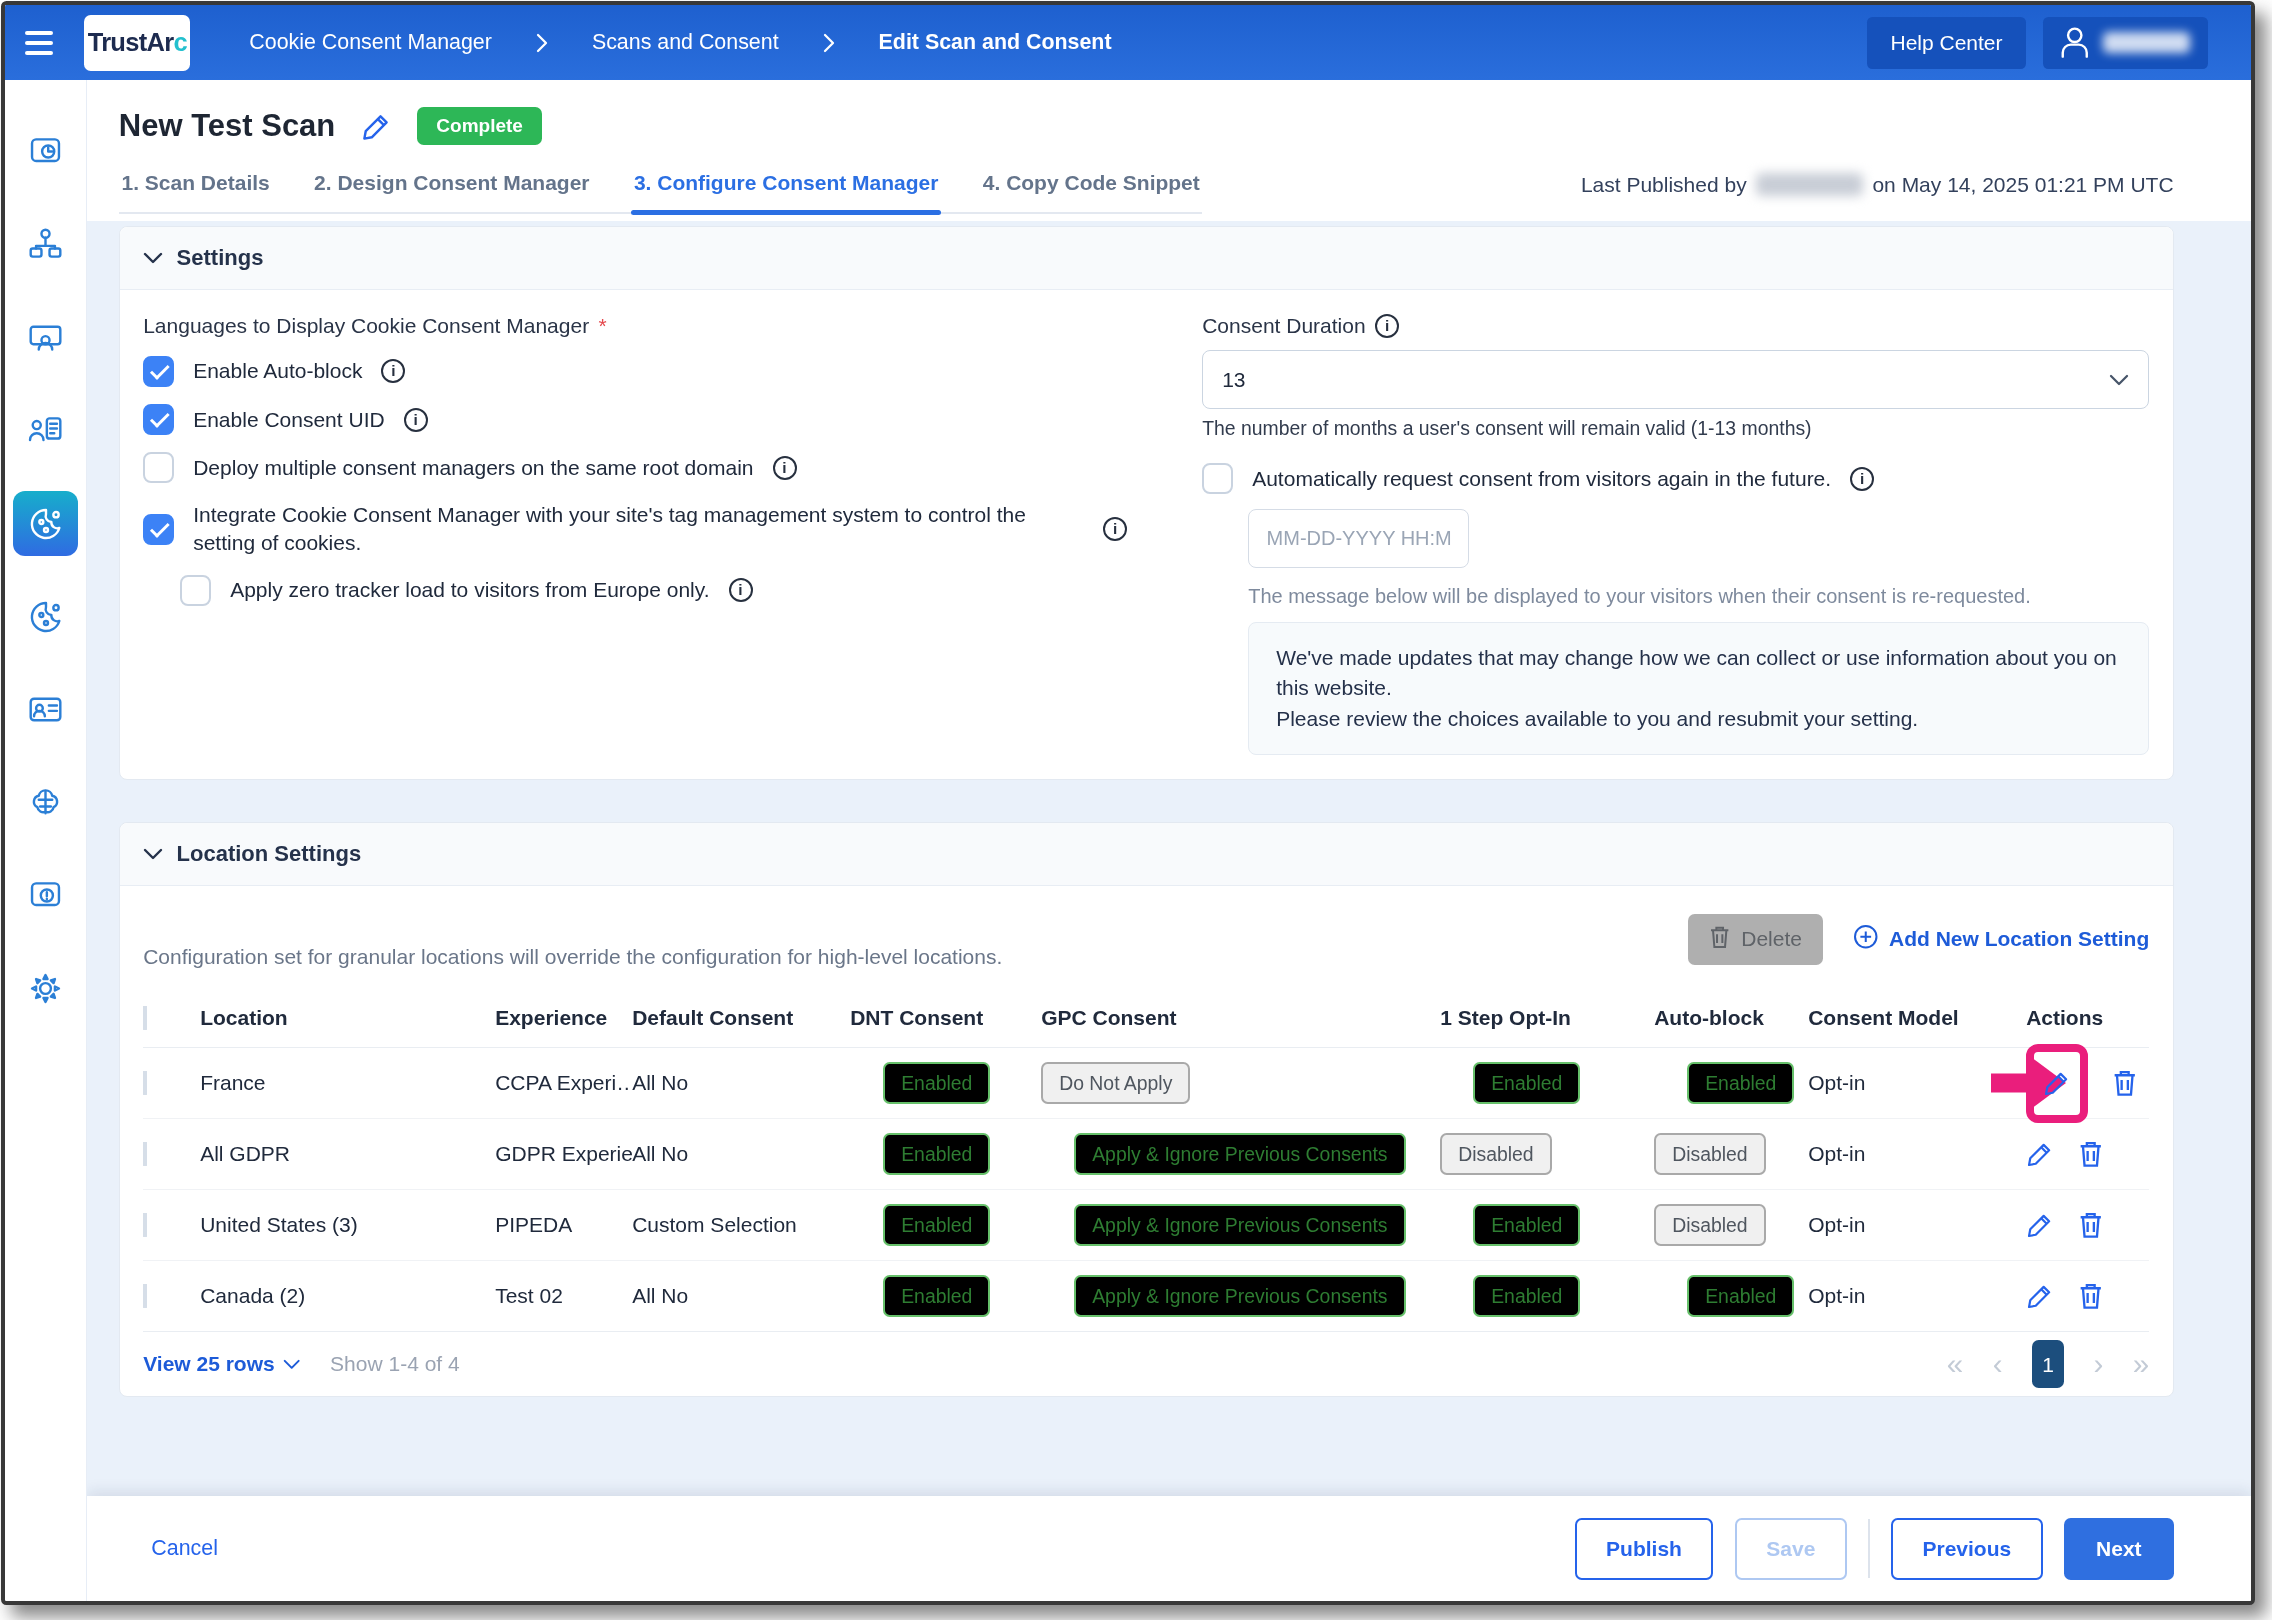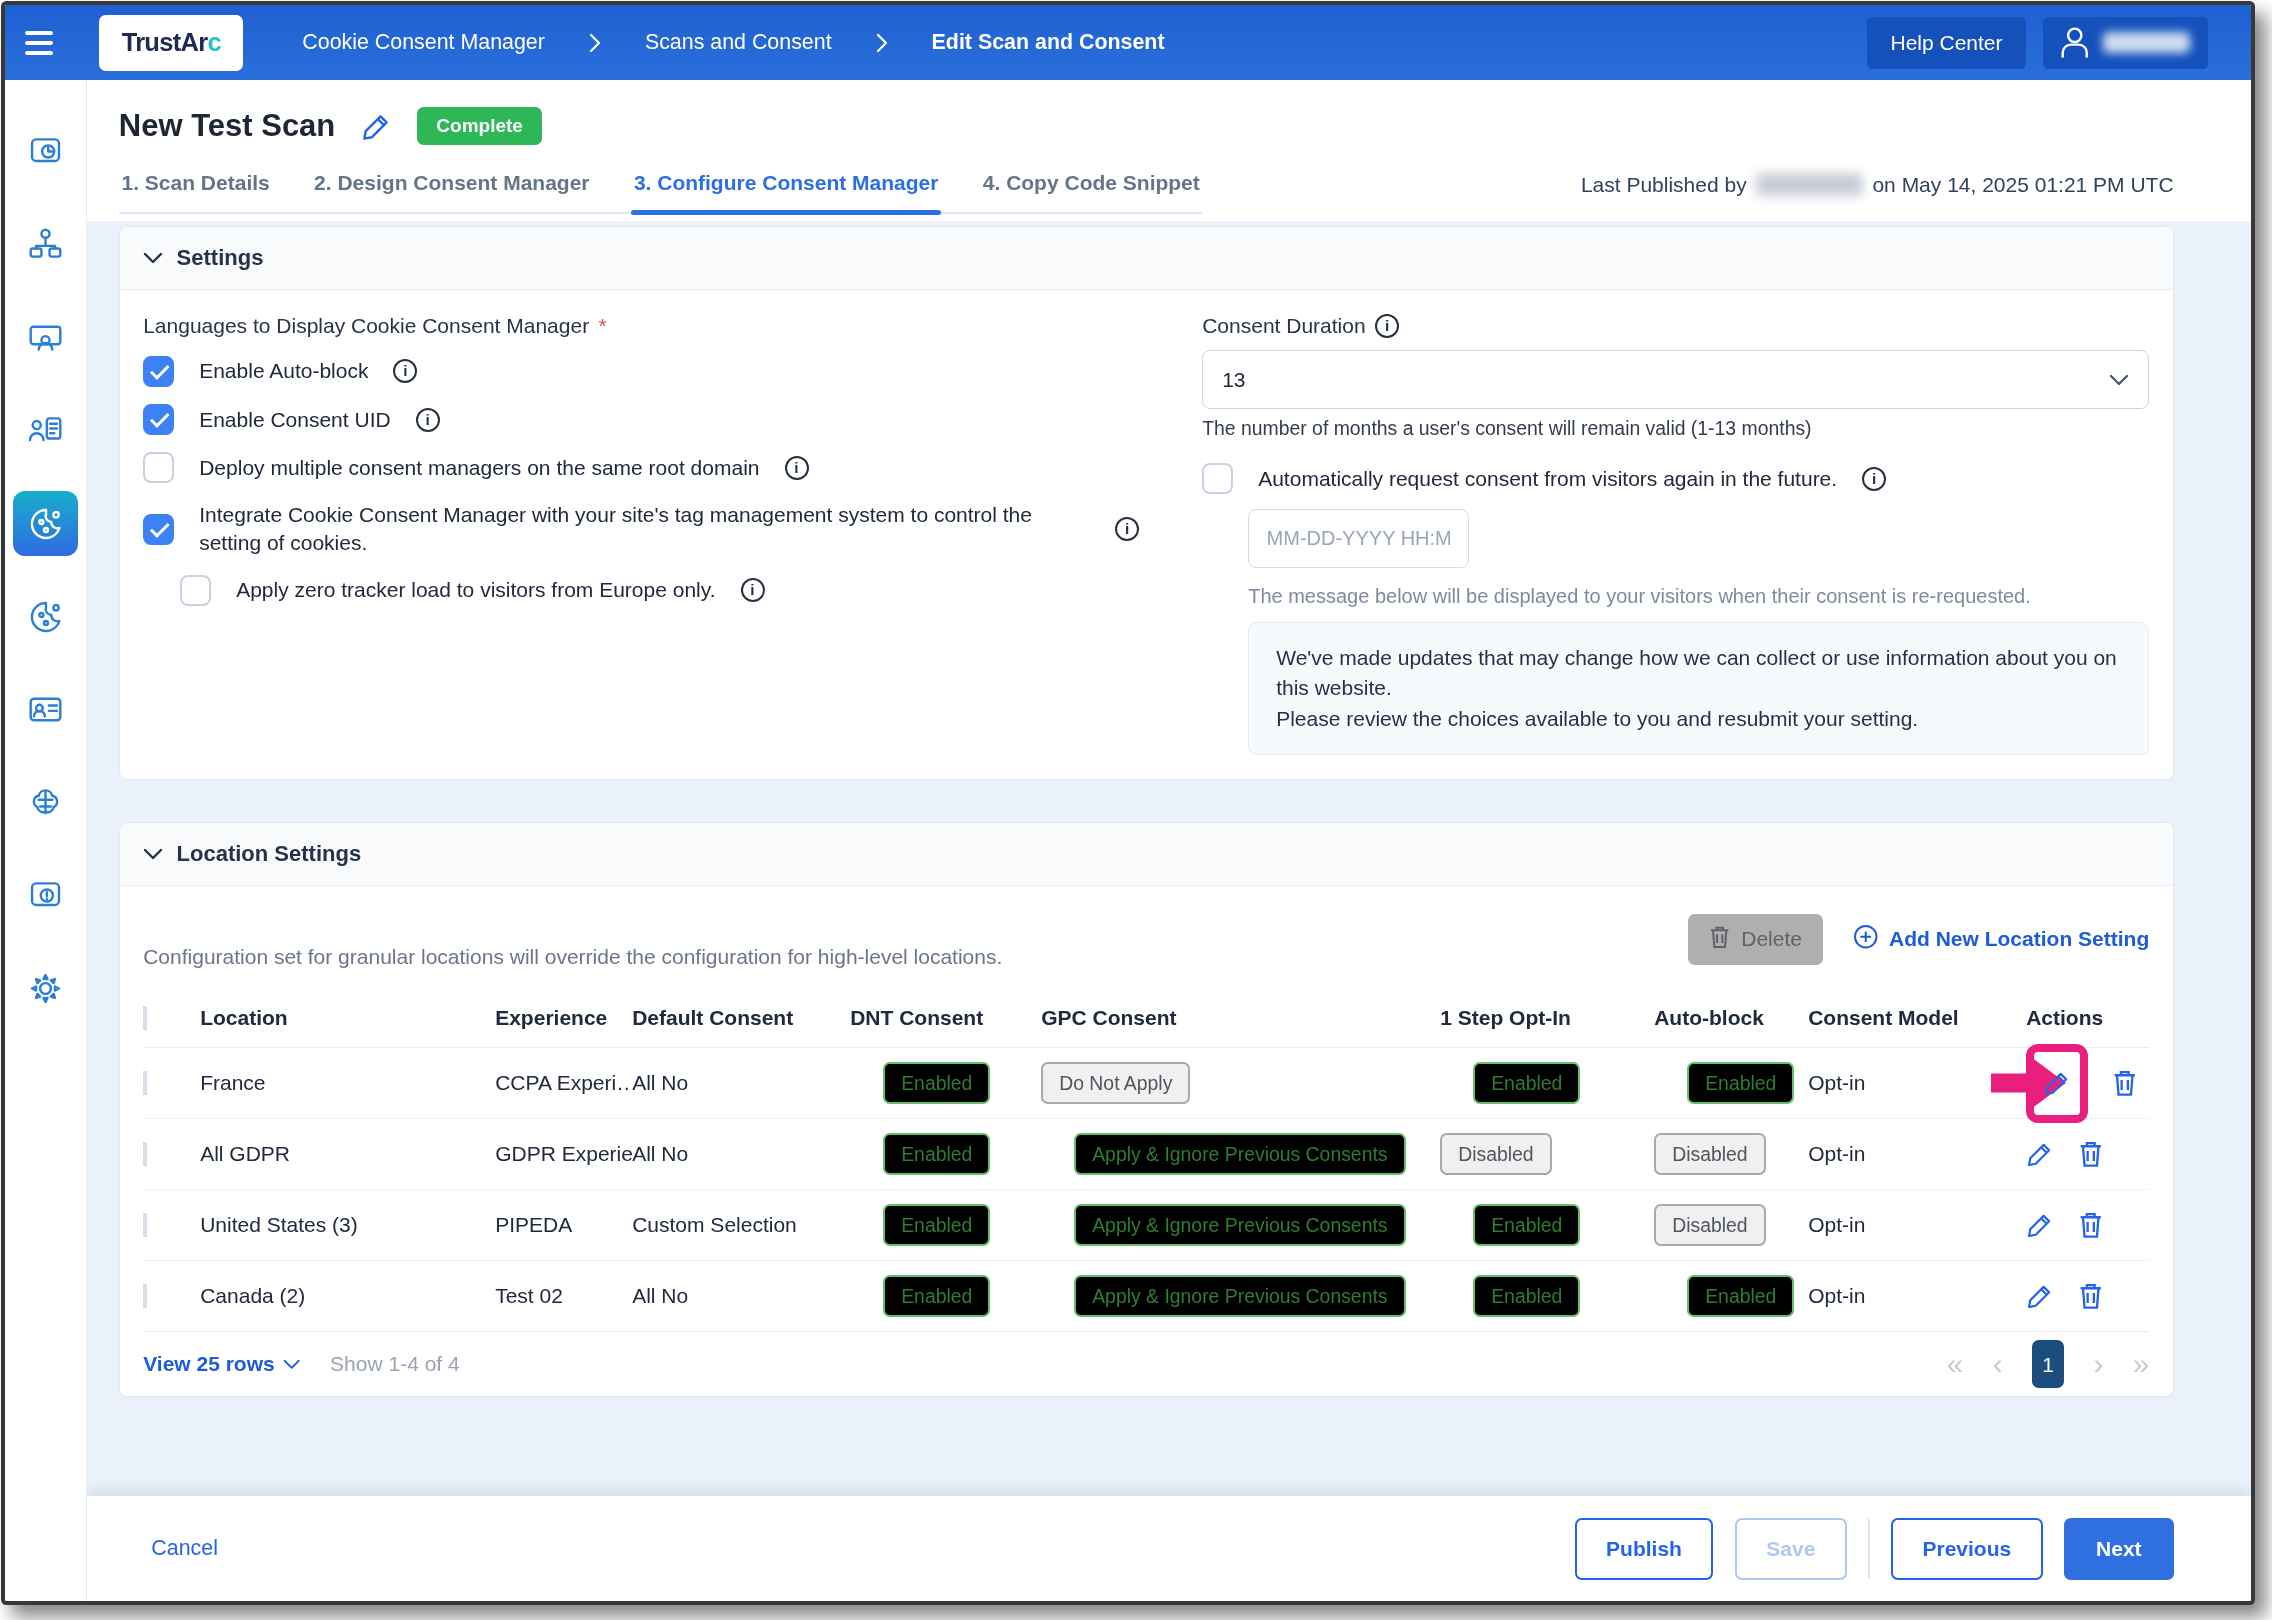--- a/index.html
+++ b/index.html
@@ -5,21 +5,21 @@
   * { box-sizing: border-box; margin: 0; padding: 0; }
   html,body { width: 2273px; height: 1620px; background:#fff; font-family:"Liberation Sans", sans-serif; }
   .frame{ position:absolute; left:1.3px; top:1.3px; right:17.4px; bottom:14.7px;
     border:4.7px solid #383838; border-radius:5.4px; overflow:hidden; background:#fff;
     box-shadow:10.7px 12px 17.4px rgba(40,40,40,.55); display:flex; flex-direction:column;}
   
   .navbar{ height:75px; flex:0 0 75px; background:linear-gradient(180deg,#1E60CF 0%,#2A6EDC 100%);
     display:flex; align-items:center; padding:0 43px 0 20px; color:#fff;}
   .hamburger{ width:39px; height:39px; display:flex; flex-direction:column; justify-content:center; gap:6px; cursor:pointer;}
   .hamburger span{ display:block; width:28px; height:4px; background:#fff; border-radius:2px;}
-  .logo-box{ margin-left:35px; background:#fff; border-radius:6.7px; height:56px; width:144px;
+  .logo-box{ margin-left:20px; background:#fff; border-radius:6.7px; height:56px; width:106px;
     display:flex; align-items:center; justify-content:center;}
   .logo-text{ font-size:25.5px; font-weight:800; color:#1D2B4F; letter-spacing:-0.7px;}
   .logo-text .teal{ color:#23C0CE; }
   .breadcrumb{ display:flex; align-items:center; margin-left:59px; gap:44px; font-size:21.4px;}
   .crumb{ cursor:pointer; }
   .crumb.current{ font-weight:700; }
   .crumb-sep svg{ display:block; }
   .nav-right{ margin-left:auto; display:flex; align-items:center; gap:17.4px;}
   .help-btn{ background:#1551BB; border-radius:5.4px; height:52px; padding:0 23px; display:flex; align-items:center;
     font-size:21px; color:#ffffff; cursor:pointer;}
@@ -62,21 +62,21 @@
   .col-right{ flex:1 1 auto;}
   .field-label{ font-size:21px; color:#2A3447; margin-bottom:12px; display:flex; align-items:flex-start; gap:9.4px;}
   .req{ color:#E5484D; }
   .selectbox{ height:59px; border:1.3px solid #CBD5E1; border-radius:8px; background:#fff; display:flex; align-items:center;
     padding:0 19px; gap:14.7px; cursor:pointer;}
   .selectbox .chevron{ margin-left:auto; display:flex;}
   .chip{ background:#EAF1FE; color:#2563EB; font-size:20px; height:39px; border-radius:6.7px; padding:0 16px;
     display:flex; align-items:center; gap:9.4px;}
   .chip .x{ display:flex; cursor:pointer;}
   .sel-value{ font-size:21px; color:#202A3C;}
-  .cb-row{ margin-top:17.4px; display:flex; align-items:center; gap:25px; font-size:21px; color:#202A3C;}
+  .cb-row{ margin-top:17.4px; display:flex; align-items:center; gap:19px; font-size:21px; color:#202A3C;}
   .cb-row.top{ align-items:center;}
   .cb{ width:31px; height:31px; border-radius:8px; border:2px solid #C9D3E0; background:#fff; flex:0 0 31px; position:relative; cursor:pointer;}
   .cb.checked{ background:#3C82F6; border-color:#3C82F6;}
   .cb.checked::after{ content:""; position:absolute; left:6px; top:7.4px; width:14.7px; height:7.4px;
     border-left:3px solid #fff; border-bottom:3px solid #fff; transform:rotate(-45deg);}
   .info{ width:24px; height:24px; border:2px solid #27303F; border-radius:50%; display:inline-flex; align-items:center;
     justify-content:center; font-size:15.4px; font-weight:700; color:#27303F; flex:0 0 24px; cursor:pointer; font-style:normal;}
   .wrap-label{ line-height:1.35; max-width:891px;}
   .indent{ margin-left:37px;}
   .helper{ margin-top:8px; font-size:19.4px; color:#323C4E;}

